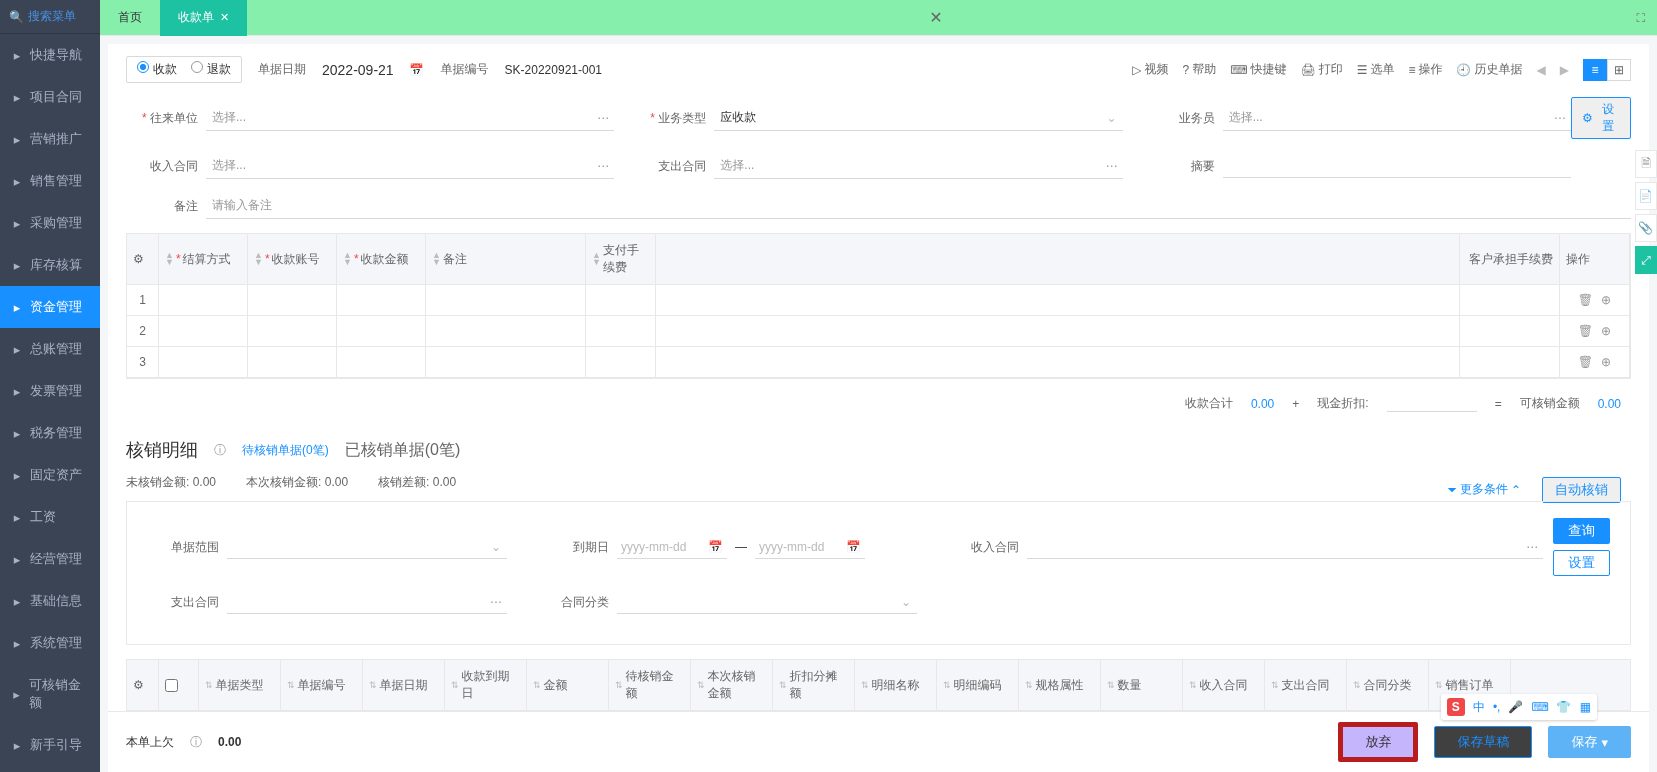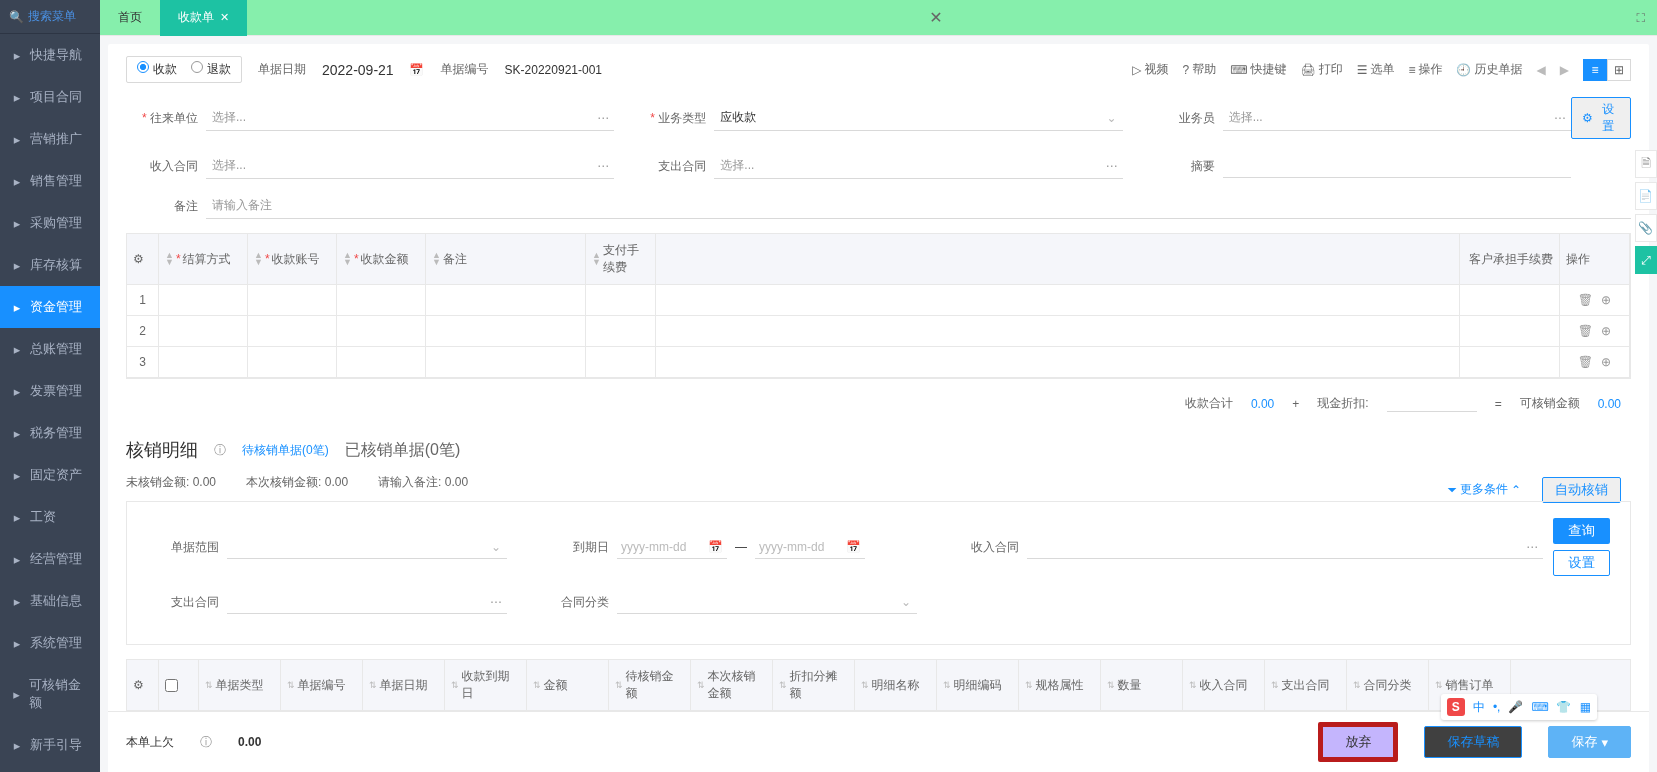--- a/index.html
+++ b/index.html
@@ -62,21 +62,21 @@
 .filter-box { border: 1px solid #e8e8e8; padding: 16px 20px; position: relative; }
 .filter-row { display: flex; gap: 30px; margin-bottom: 14px; align-items: center; }
 .more-cond { position: absolute; right: 110px; top: -20px; color: #1890ff; display: flex; align-items: center; gap: 3px; }
 .auto-btn { position: absolute; right: 10px; top: -24px; border: 1px solid #1890ff; color: #1890ff; padding: 3px 12px; border-radius: 2px; }
 .query-btn { background: #1890ff; color: #fff; border: none; padding: 4px 14px; border-radius: 2px; }
 .set-btn { border: 1px solid #1890ff; color: #1890ff; background: #fff; padding: 3px 14px; border-radius: 2px; margin-top: 6px; }
 .date-input { border-bottom: 1px solid #d9d9d9; padding: 4px; color: #bbb; width: 110px; display: inline-flex; justify-content: space-between; }
 .table2 { border: 1px solid #e8e8e8; margin-top: 14px; }
 .table2 .thead { background: #f5f6fa; }
 .t2c { padding: 8px 6px; border-right: 1px solid #e8e8e8; color: #666; display: flex; align-items: center; gap: 3px; }
-.footer { position: absolute; bottom: 0; left: 8px; right: 8px; background: #fff; border-top: 1px solid #e8e8e8; display: flex; align-items: center; padding: 10px 18px; gap: 26px; }
+.footer { position: absolute; bottom: 0; left: 8px; right: 8px; background: #fff; border-top: 1px solid #e8e8e8; display: flex; align-items: center; padding: 10px 18px; gap: 16px; }
 .footer .spacer { flex: 1; }
 .btn { padding: 6px 22px; border-radius: 2px; font-size: 13px; cursor: pointer; }
 .btn-plain { border: 5px solid #b91c1c; background: #c4b5fd; color: #333; }
 .btn-ghost { border: 1px solid #1890ff; color: #1890ff; background: #404040; }
 .btn-primary { border: 1px solid #5eb3f6; background: #5eb3f6; color: #fff; display: flex; align-items: center; gap: 4px; }
 .right-rail { position: absolute; right: 0; top: 150px; width: 22px; display: flex; flex-direction: column; gap: 4px; }
 .rail-btn { width: 22px; height: 28px; background: #fff; border: 1px solid #e8e8e8; display: flex; align-items: center; justify-content: center; color: #888; }
 .rail-btn.green { background: #1dc2a3; color: #fff; border-color: #1dc2a3; }
 .close-x { margin-left: auto; padding: 0 8px; color: #666; font-size: 16px; }
 .ime-bar { position: absolute; bottom: 52px; right: 60px; display: flex; gap: 8px; align-items: center; background: #fff; padding: 4px 6px; box-shadow: 0 1px 3px rgba(0,0,0,.2); border-radius: 3px; }
@@ -366,21 +366,21 @@
       <div class="section-title">
         <h3>核销明细</h3>
         <span style="color:#999">ⓘ</span>
         <span class="tab-link">待核销单据(0笔)</span>
         <span class="tab-link2">已核销单据(0笔)</span>
       </div>
 
       <div class="summary-line">
         <span><span>未核销金额:</span> <span>0.00</span></span>
         <span><span>本次核销金额:</span> <span>0.00</span></span>
-        <span><span>请输入备注:</span> <span>0.00</span></span>
+        <span><span>核销差额:</span> <span>0.00</span></span>
       </div>
 
       <div style="position:relative">
         <div class="more-cond">
             <span>⏷</span> 
             <span>更多条件</span> 
             <span>⌃</span>
           </div>
         <button class="auto-btn">自动核销</button>
         <div class="filter-box">

